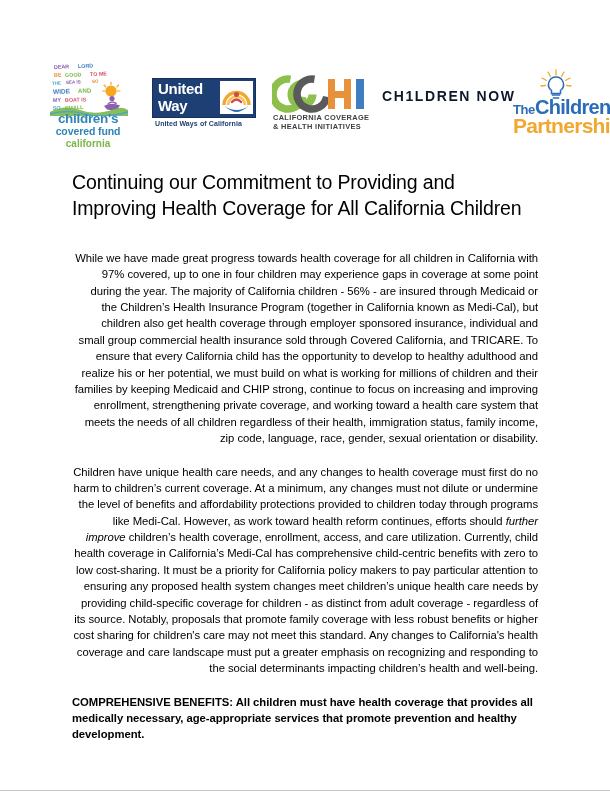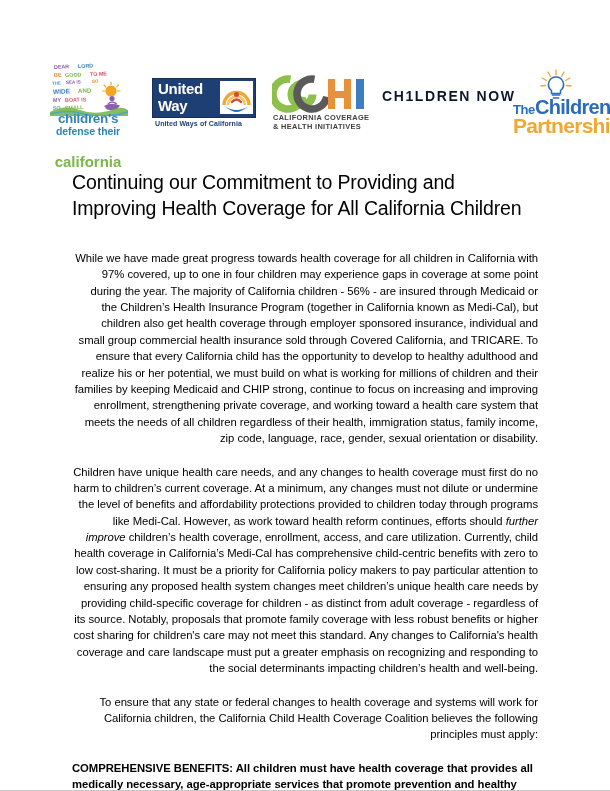--- a/index.html
+++ b/index.html
@@ -69,25 +69,25 @@
     display: block;
   }
   .cdf-l2 {
     font-size: 10.5px;
     font-weight: bold;
     color: #2f86b5;
     letter-spacing: -0.1px;
     display: block;
   }
   .cdf-l3 {
-    font-size: 15px;
+    font-size: 10px;
     font-weight: bold;
     color: #7ab648;
     display: block;
-    margin-top: 18px;
+    margin-top: 3px;
   }
 
   
   .logo-cchi {
     width: 96px;
     height: 62px;
     margin-right: 14px;
     margin-top: 13px;
   }
   .cchi-mark {
@@ -292,21 +292,21 @@
 
         <path d="M56 44 q7 -4 16 -0.5 l-3 4 q-5 1.5 -10 0 z" fill="#8a5fae"></path>
         <circle cx="64" cy="36.5" r="2.6" fill="#8a5fae"></circle>
         <path d="M60.5 41.5 q3.5 -3 7.5 0" stroke="#8a5fae" stroke-width="1.6" fill="none" stroke-linecap="round"></path>
 
         <path d="M2 50 q14 -8 30 -2 q16 6 34 -1 q8 -3 14 1 l0 6 l-78 0 z" fill="#7ab648" opacity="0.9"></path>
         <path d="M2 52 q18 -5 34 0 q18 5 44 -2" stroke="#4aa5c9" stroke-width="1.6" fill="none"></path>
       </svg>
       <div class="cdf-text">
         <span class="cdf-l1">children's</span>
-        <span class="cdf-l2">defense their</span>
+        <span class="cdf-l2">covered fund</span>
         <span class="cdf-l3">california</span>
       </div>
     </div>
 
     <div class="logo logo-uw">
       <div class="uw-box"></div>
       <div class="uw-word">
         <span>United</span>
         <span>Way</span>
       </div>
@@ -371,19 +371,18 @@
   </div>
 
   <div class="doc">
 
     <h1 class="doc-title">Continuing our Commitment to Providing and Improving Health Coverage for All California Children</h1>
 
     <p class="para">While we have made great progress towards health coverage for all children in California with 97% covered, up to one in four children may experience gaps in coverage at some point during the year.  The majority of California children - 56% - are insured through Medicaid or the Children’s Health Insurance Program (together in California known as Medi-Cal), but children also get health coverage through employer sponsored insurance, individual and small group commercial health insurance sold through Covered California, and TRICARE. To ensure that every California child has the opportunity to develop to healthy adulthood and realize his or her potential, we must build on what is working for millions of children and their families by keeping Medicaid and CHIP strong, continue to focus on increasing and improving enrollment, strengthening private coverage, and working toward a health care system that meets the needs of all children regardless of their health, immigration status, family income, zip code, language, race, gender, sexual orientation or disability.</p>
 
     <p class="para"><span>Children have unique health care needs, and any changes to health coverage must first do no harm to children’s current coverage.  At a minimum, any changes must not dilute or undermine the level of benefits and affordability protections provided to children today through programs like Medi-Cal.  However, as work toward health reform continues, efforts should </span><em>further improve</em><span> children’s health coverage, enrollment, access, and care utilization. Currently, child health coverage in California’s Medi-Cal has comprehensive child-centric benefits with zero to low cost-sharing. It must be a priority for California policy makers to pay particular attention to ensuring any proposed health system changes meet children’s unique health care needs by providing child-specific coverage for children - as distinct from adult coverage - regardless of its source. Notably, proposals that promote family coverage with less robust benefits or higher cost sharing for children's care may not meet this standard. Any changes to California's health coverage and care landscape must put a greater emphasis on recognizing and responding to the social determinants impacting children’s health and well-being.</span></p>
 
-    <p class="para tight">To ensure that any state or federal changes to health coverage and systems will work for California children, the California Child Health Coverage Coalition believes the following principles must apply:</p>
 
     <p class="para-bold">COMPREHENSIVE BENEFITS:  All children must have health coverage that provides all medically necessary, age-appropriate services that promote prevention and healthy development.</p>
 
   </div>
 
 </div>
 
 </body></html>

